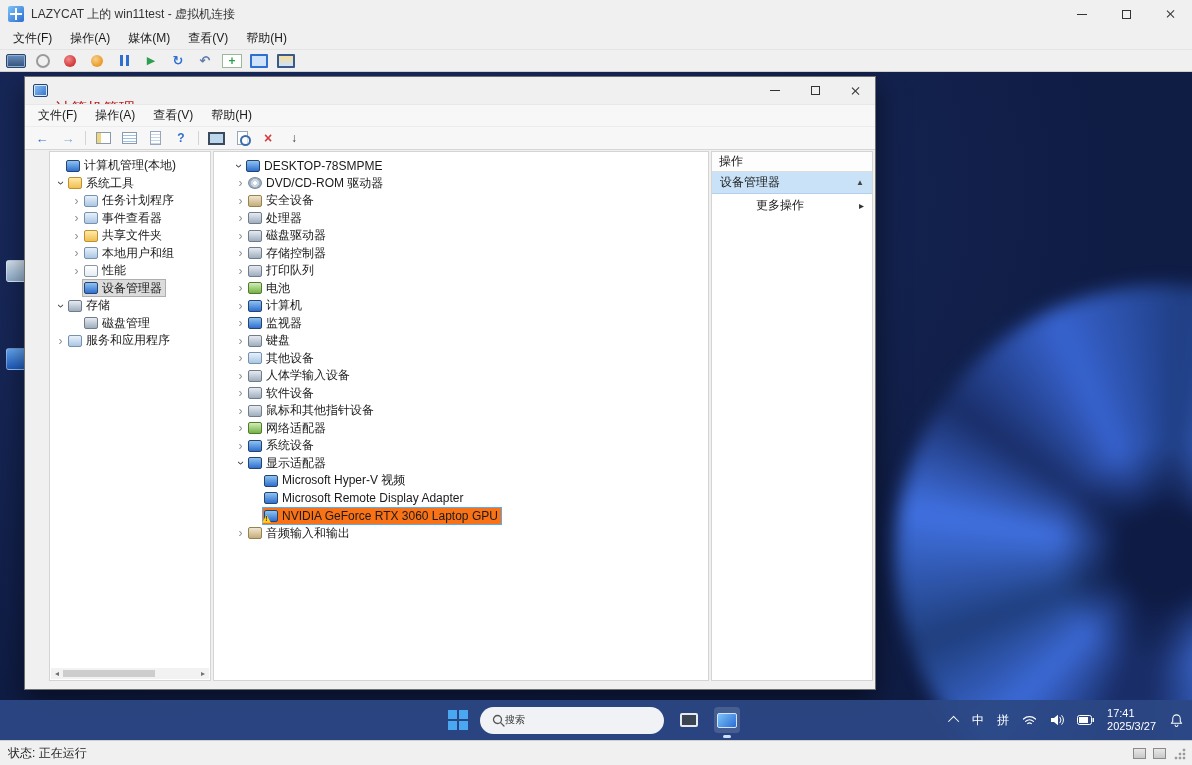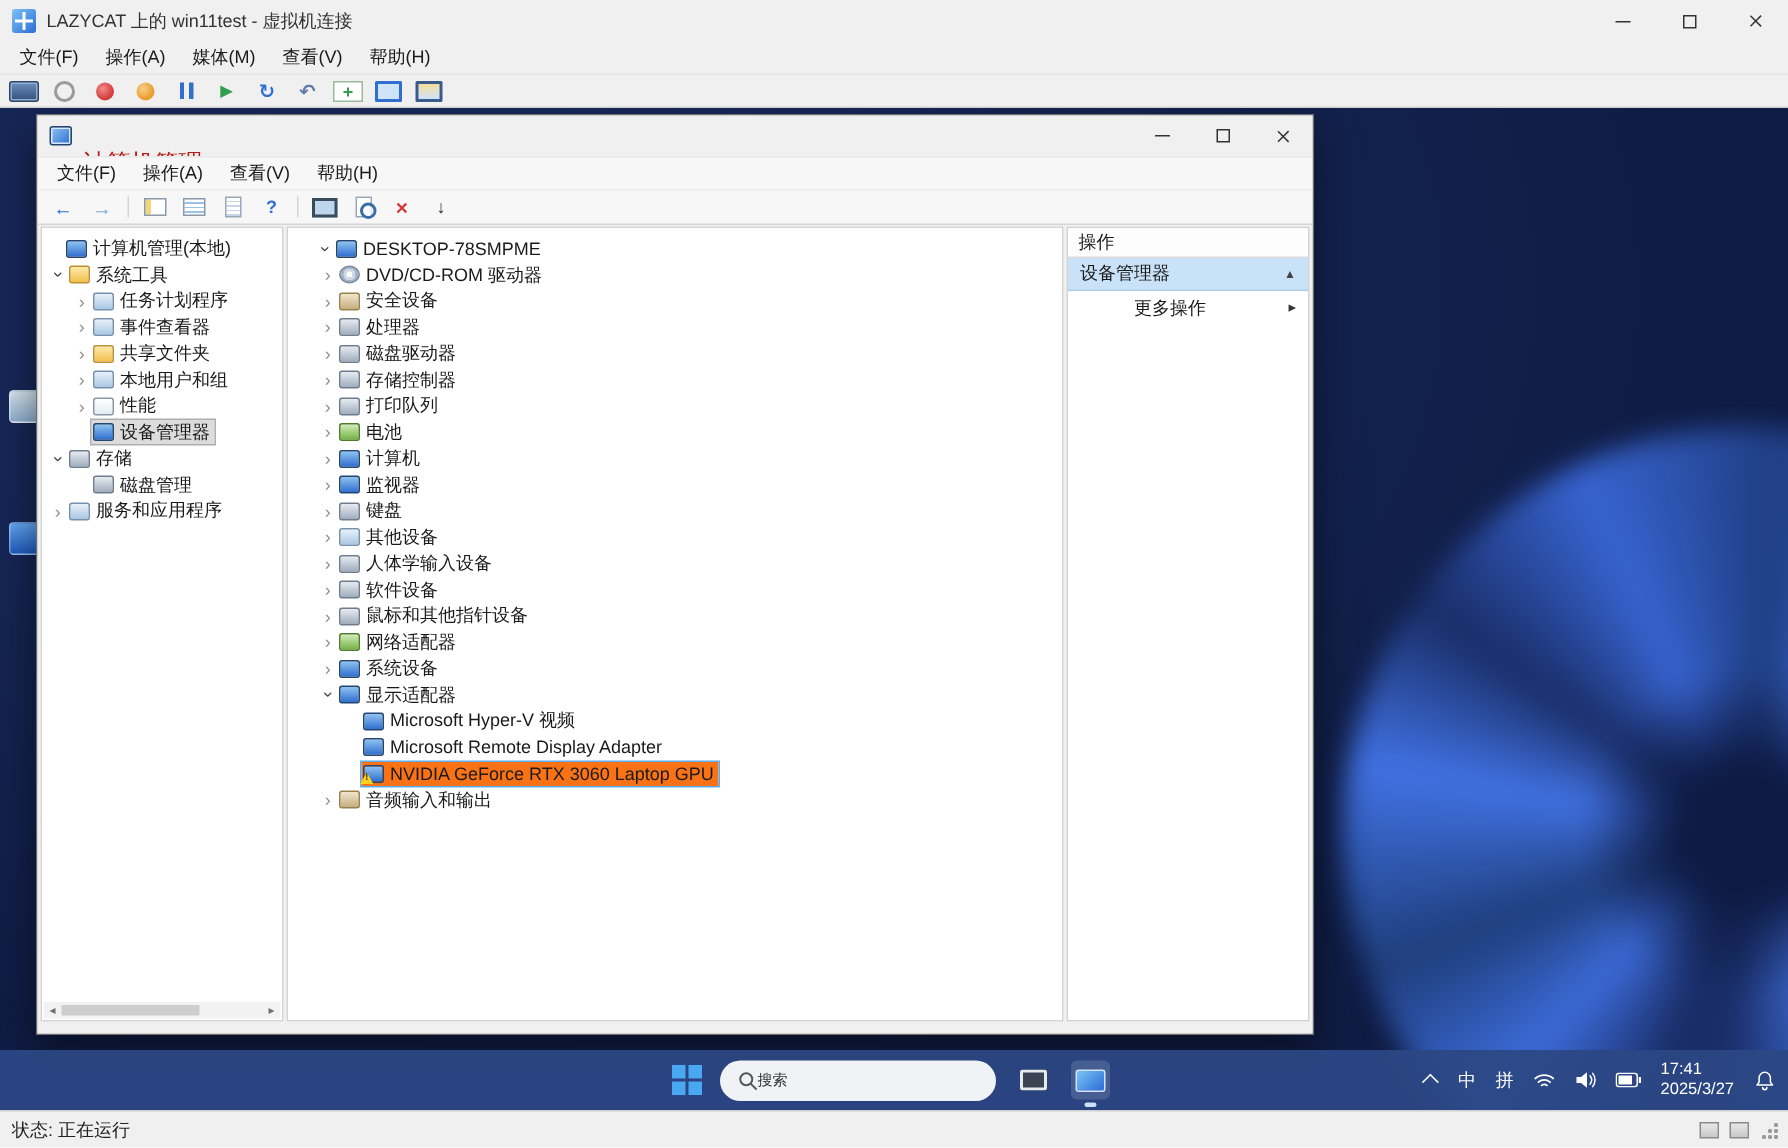--- a/index.html
+++ b/index.html
@@ -65,21 +65,21 @@
   [data-icon="properties-icon"]::before { content: ""; width: 9px; height: 12px; border: 1px solid #98a8b8; background: repeating-linear-gradient(#fff 0 2px, #c6d6ea 2px 3px); }
   [data-icon="help-icon"] { color: #2f6fd0; font-weight: bold; font-size: 12px; }
   [data-icon="computers-icon"]::before { content: ""; width: 13px; height: 9px; border: 2px solid #3a4a5a; background: #bcd6ee; }
   [data-icon="scan-hardware-icon"]::before { content: ""; width: 9px; height: 12px; border: 1px solid #98a8b8; background: #fff; }
   [data-icon="scan-hardware-icon"]::after { content: ""; position: absolute; right: 0; bottom: 0; width: 7px; height: 7px; border: 2px solid #3a6ea8; border-radius: 50%; background: rgba(255,255,255,.65); }
   [data-icon="uninstall-icon"] { color: #d43b3b; font-weight: bold; font-size: 14px; }
   [data-icon="disable-icon"] { color: #3a3a3a; font-weight: bold; font-size: 12px; }
 
   .cm-content { flex: 1; display: flex; gap: 2px; padding: 1px 2px 8px 2px; background: #f0f0f0; min-height: 0; }
   .pane { background: #fff; border: 1px solid #d4d4d4; position: relative; overflow: hidden; }
-  .pane.left { width: 162px; padding: 5px 0 0 2px; }
+  .pane.left { width: 162px; padding: 5px 0 0 2px; margin-left: 22px; }
   .pane.mid { flex: 1; padding: 5px 0 0 18px; }
   .pane.right { width: 162px; }
 
   .trow { display: flex; align-items: center; height: 17.5px; white-space: nowrap; }
   .chev { flex: 0 0 13px; width: 13px; display: flex; align-items: center; justify-content: center; color: #8f8f8f; font-size: 12px; height: 16px; }
   .chev.col::before { content: "›"; }
   .chev.exp::before { content: "›"; transform: rotate(90deg); color: #404040; }
   .item-box { display: flex; align-items: center; height: 16px; padding: 0 3px 0 1px; }
   .lbl { padding-left: 4px; font-size: 12px; color: #1a1a1a; }
   .lvl0 { padding-left: 0; }

